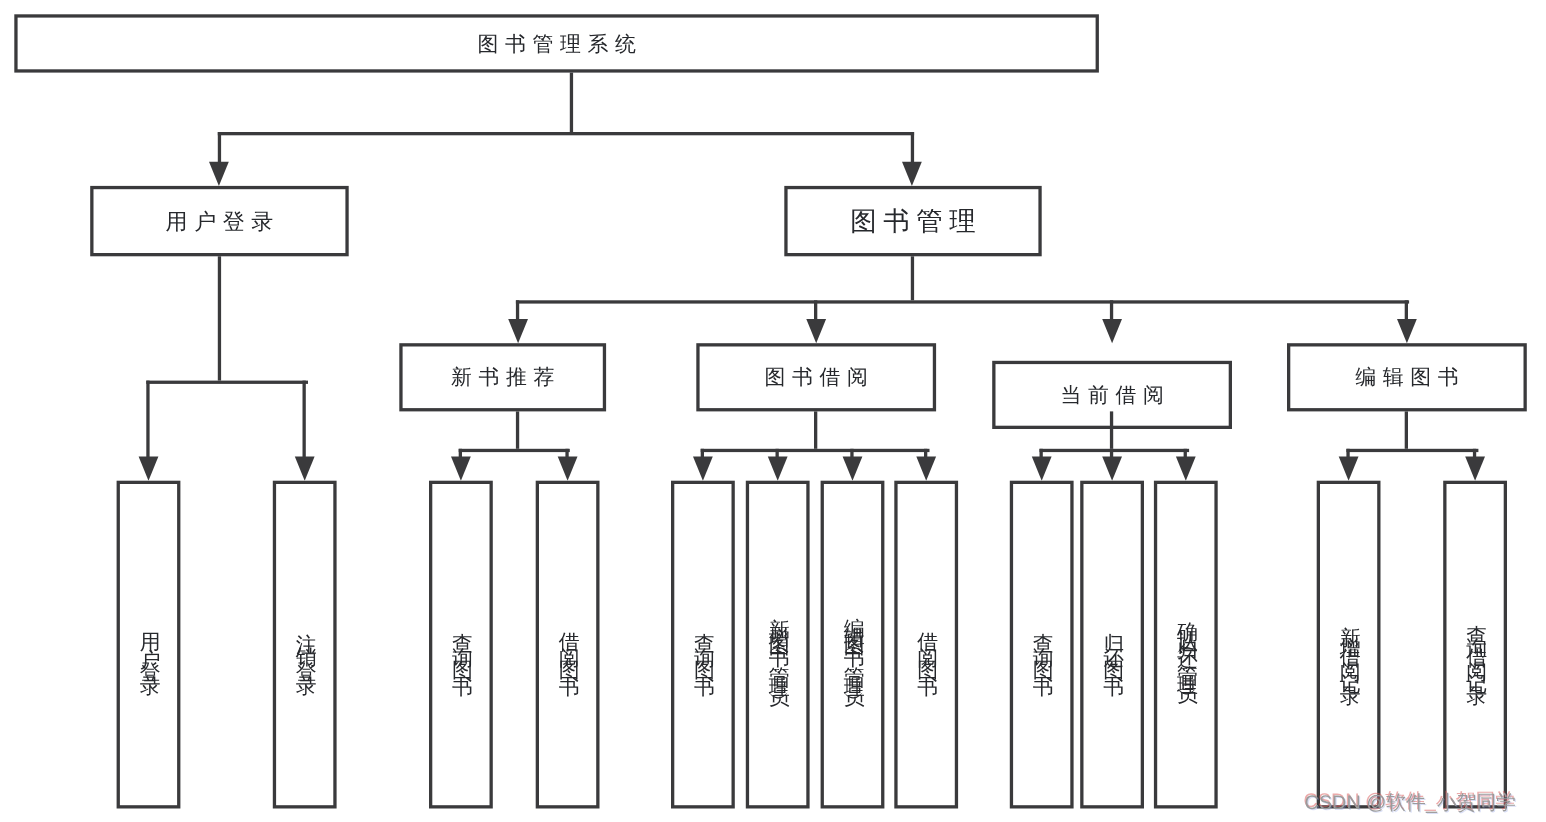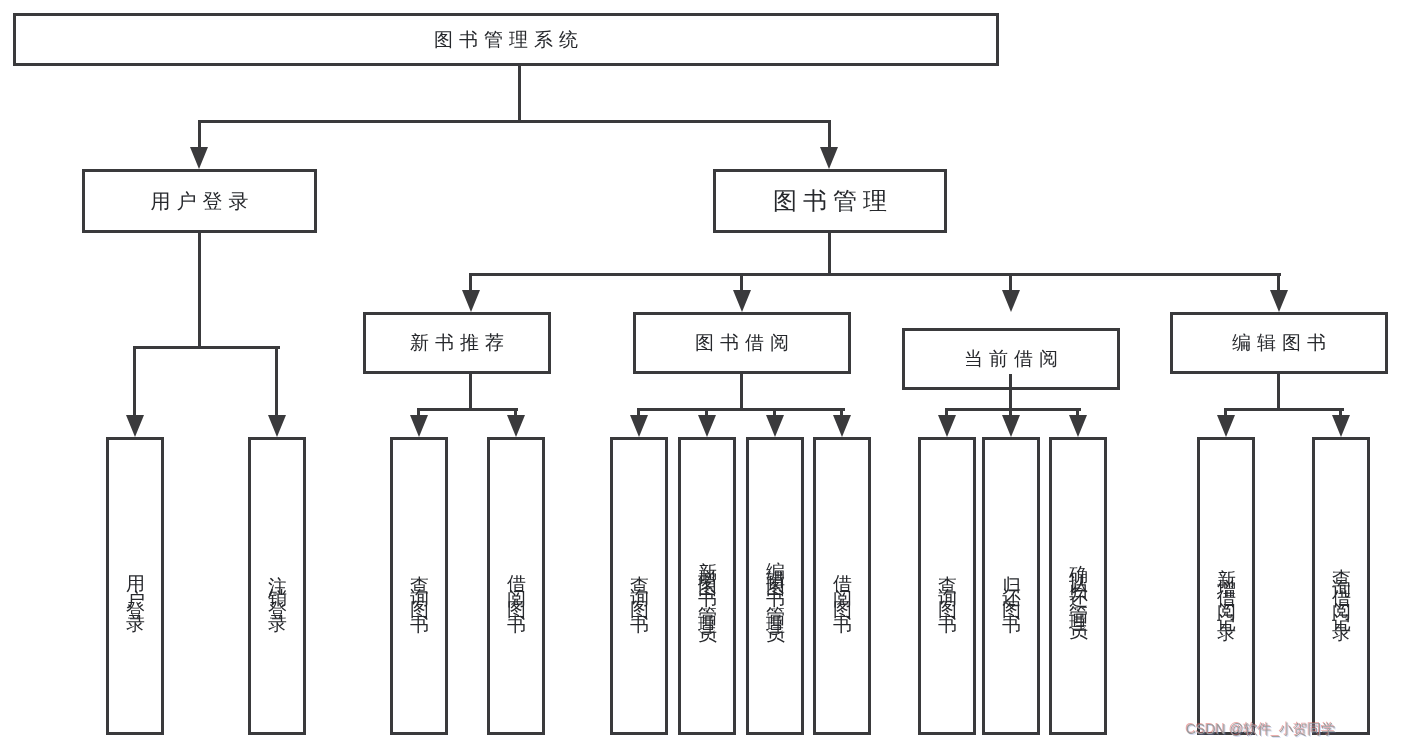--- a/index.html
+++ b/index.html
@@ -24,21 +24,21 @@
     writing-mode:vertical-rl;text-orientation:mixed;
     font-size:19px;letter-spacing:13px;line-height:1.1;white-space:nowrap;
   }
   .ln{position:absolute;background:var(--line);}
   .ar{
     position:absolute;width:0;height:0;
     border-left:9px solid transparent;border-right:9px solid transparent;
     border-top:22px solid var(--line);
   }
   .watermark{
-    position:absolute;left:1186px;top:717px;font-size:14px;line-height:24px;
+    position:absolute;left:1186px;top:717px;font-size:18px;line-height:24px;
     color:var(--watermark);white-space:nowrap;z-index:5;
     text-shadow:-1px -1px 0 rgba(219,100,100,.55),1px 1px 0 rgba(130,150,230,.30);
   }
 </style>
 </head>
 <body>
 
 <div class="canvas">
 
   <div class="box" style="left:13px;top:13px;width:986px;height:53px;">

